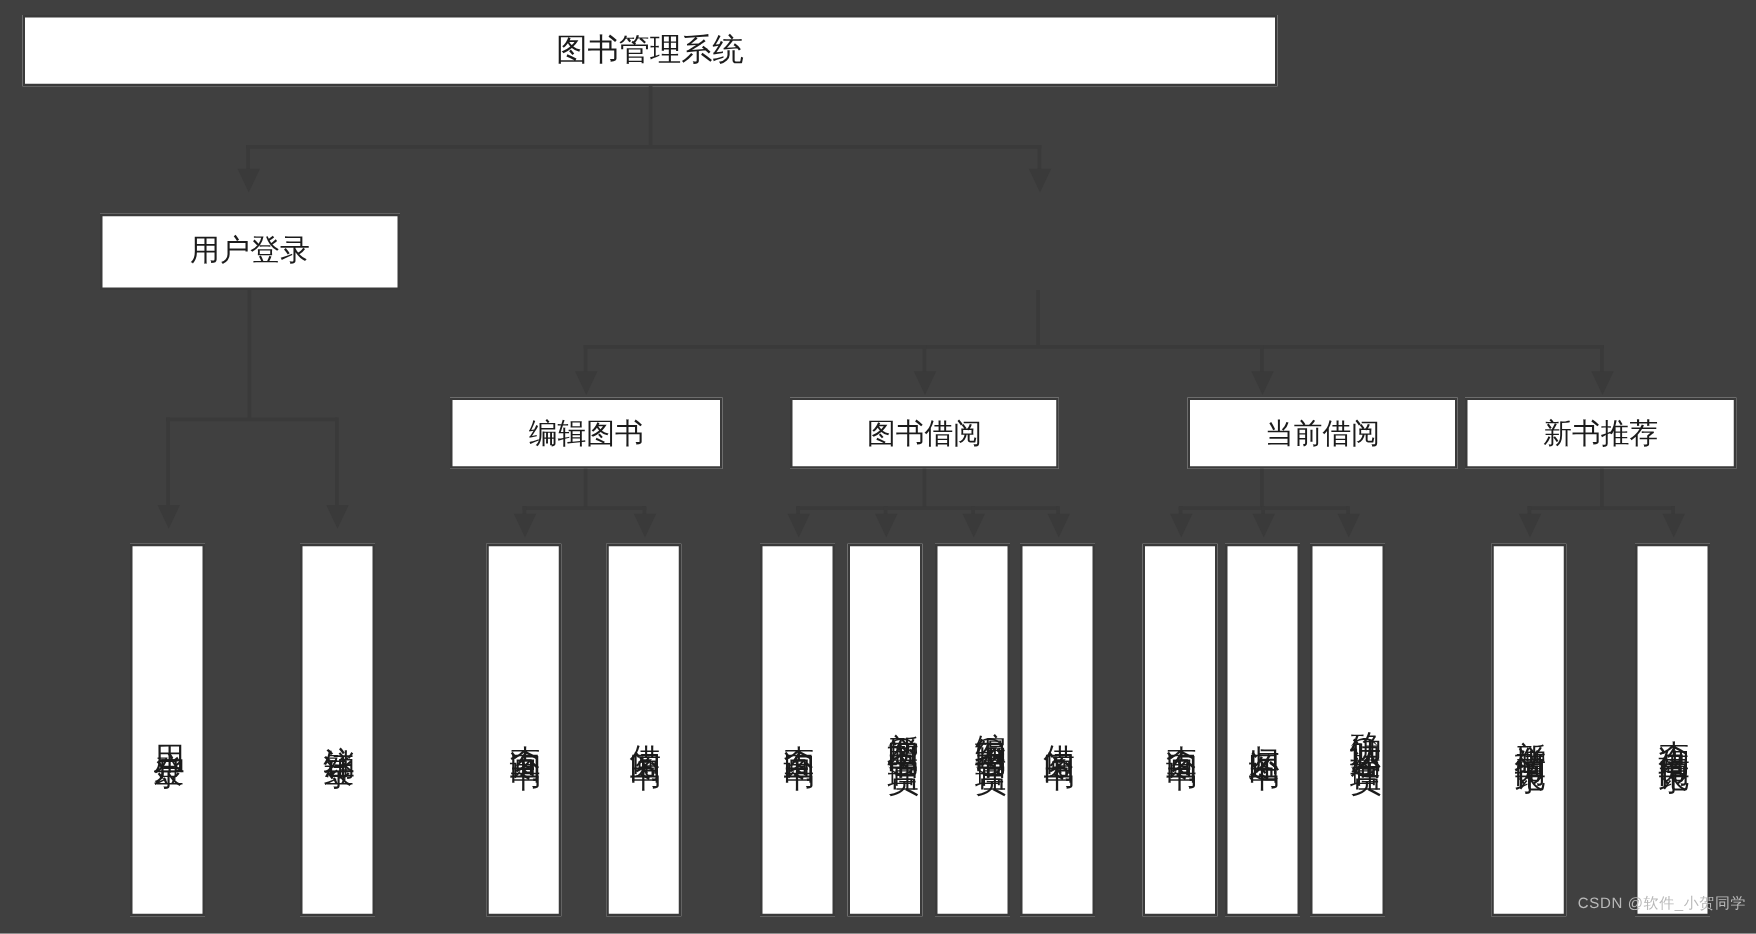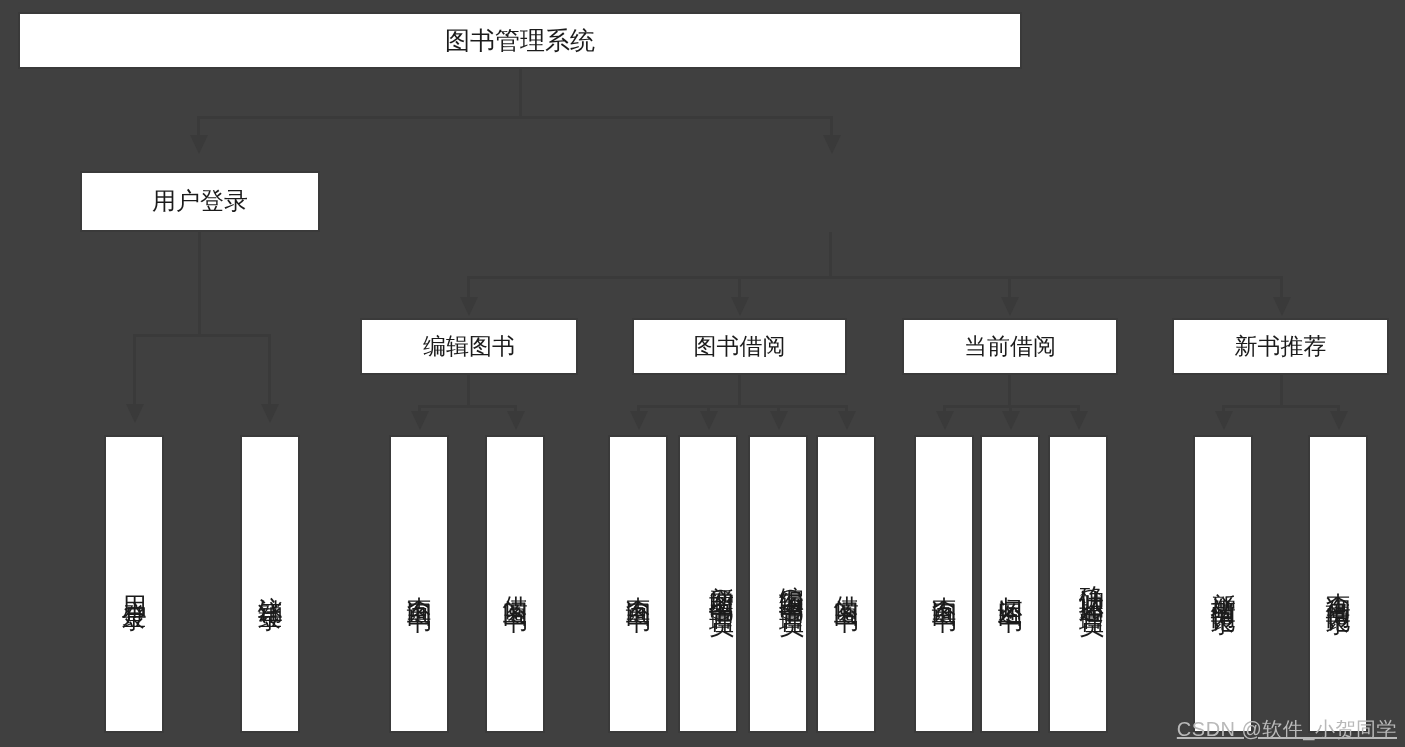--- a/index.html
+++ b/index.html
@@ -62,27 +62,26 @@
     width:0;height:0;
     border-left:9px solid transparent;
     border-right:9px solid transparent;
     border-top:19px solid #3a3a3a;
   }
 
   
   #watermark{
     position:absolute;
     right:8px;
-    bottom:4px;
-    font-size:20px;
+    bottom:16px;
+    font-size:12px;
     color:#b9b9b9;
     white-space:nowrap;
     letter-spacing:0.5px;
     pointer-events:none;
-    text-decoration:underline;
   }
 </style>
 </head>
 <body>
 
 <div id="canvas">
 
   <div class="node root" style="left:18px;top:12px;width:1004px;height:57px;">
     <span>图书管理系统</span>
   </div>
@@ -121,21 +120,21 @@
 
   <div class="vline" style="left:1280px;top:276px;height:24px;"></div>
   <div class="arrow" style="left:1273px;top:297px;"></div>
 
   <div class="node lvl3" style="left:360px;top:318px;width:218px;height:57px;">
     <span>编辑图书</span>
   </div>
   <div class="node lvl3" style="left:632px;top:318px;width:215px;height:57px;">
     <span>图书借阅</span>
   </div>
-  <div class="node lvl3" style="left:902px;top:318px;width:216px;height:57px;">
+  <div class="node lvl3" style="left:950px;top:318px;width:216px;height:57px;">
     <span>当前借阅</span>
   </div>
   <div class="node lvl3" style="left:1172px;top:318px;width:217px;height:57px;">
     <span>新书推荐</span>
   </div>
 
   <div class="vline" style="left:467px;top:375px;height:32px;"></div>
   <div class="hline" style="left:418px;top:405px;width:99px;"></div>
   <div class="vline" style="left:418px;top:405px;height:9px;"></div>
   <div class="arrow" style="left:411px;top:411px;"></div>

